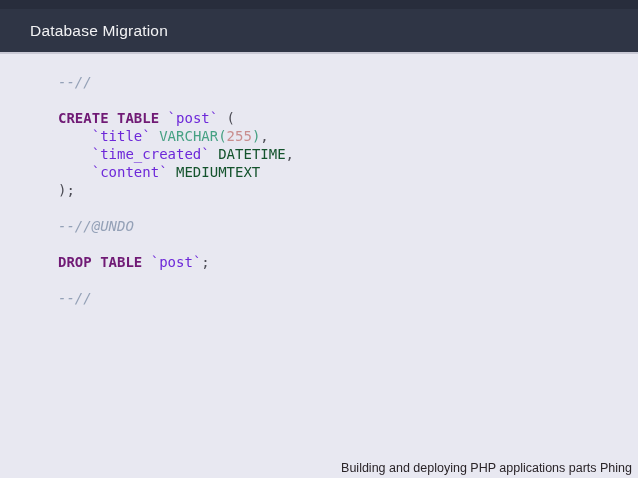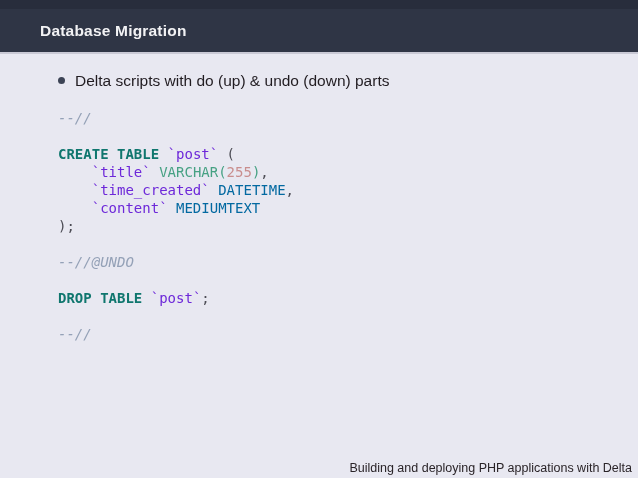--- a/index.html
+++ b/index.html
@@ -15,24 +15,24 @@
   
   .header{
     height:43px;
     background:#2f3545;
     border-top:9px solid #282d3c;
     border-bottom:2px solid #c9c9d5;
     display:flex;align-items:center;
   }
   .header-title{
     color:#f2f2f4;
-    font-weight:bold;
+    font-weight:normal;
     font-size:15.5px;
+    padding-left:30px;
     letter-spacing:.2px;
-    margin-left:40px;
   }
 
   
   .bullet-row{
     display:flex;align-items:flex-start;
     margin:17px 0 0 58px;
   }
   .bullet-dot{
     width:7px;height:7px;border-radius:50%;
     background:#3c4355;
@@ -47,46 +47,42 @@
   .code{
     margin:19px 0 0 58px;
     font-family:"DejaVu Sans Mono","Liberation Mono",monospace;
     font-size:14px;
     line-height:18px;
     white-space:pre;
     color:#4b4b54;
   }
   .code .line{min-height:18px;}
   .tok-cm{color:#94a1b7;font-style:italic;}
-  .tok-kw{color:#0f766e;font-weight:bold;}
+  .tok-kw{color:#701a75;font-weight:bold;}
   .tok-bi{color:#46a183;text-align:right;}
   .tok-num{color:#c98e8e;}
   .tok-id{color:#6d28d9;}
   .tok-pl{color:#4b4b54;}
-  .tok-ty{color:#0369a1;}
+  .tok-ty{color:#14532d;}
 
   
   .footer{
     position:absolute;
     right:6px;bottom:3px;
     font-size:12.5px;
     color:#2a2428;
   }
 </style>
 </head>
 <body>
 
 <div class="slide">
 
   <div class="header">
     <span class="header-title">Database Migration</span>
   </div>
 
-  <div class="bullet-row">
-    <span class="bullet-dot"></span>
-    <span class="bullet-text">Delta scripts with do (up) &amp; undo (down) parts</span>
-  </div>
 
   <pre class="code" id="code-block"><div class="line"><span class="tok-cm">--//</span></div><div class="line">&nbsp;</div><div class="line"><span class="tok-kw">CREATE TABLE</span><span class="tok-pl"> </span><span class="tok-id">`post`</span><span class="tok-pl"> (</span></div><div class="line"><span class="tok-pl">    </span><span class="tok-id">`title`</span><span class="tok-pl"> </span><span class="tok-bi">VARCHAR(</span><span class="tok-num">255</span><span class="tok-bi">)</span><span class="tok-pl">,</span></div><div class="line"><span class="tok-pl">    </span><span class="tok-id">`time_created`</span><span class="tok-pl"> </span><span class="tok-ty">DATETIME</span><span class="tok-pl">,</span></div><div class="line"><span class="tok-pl">    </span><span class="tok-id">`content`</span><span class="tok-pl"> </span><span class="tok-ty">MEDIUMTEXT</span></div><div class="line"><span class="tok-pl">);</span></div><div class="line">&nbsp;</div><div class="line"><span class="tok-cm">--//@UNDO</span></div><div class="line">&nbsp;</div><div class="line"><span class="tok-kw">DROP TABLE</span><span class="tok-pl"> </span><span class="tok-id">`post`</span><span class="tok-pl">;</span></div><div class="line">&nbsp;</div><div class="line"><span class="tok-cm">--//</span></div></pre>
 
-  <div class="footer">Building and deploying PHP applications with Delta</div>
+  <div class="footer">Building and deploying PHP applications parts Phing</div>
 
 </div>
 
 </body></html>

